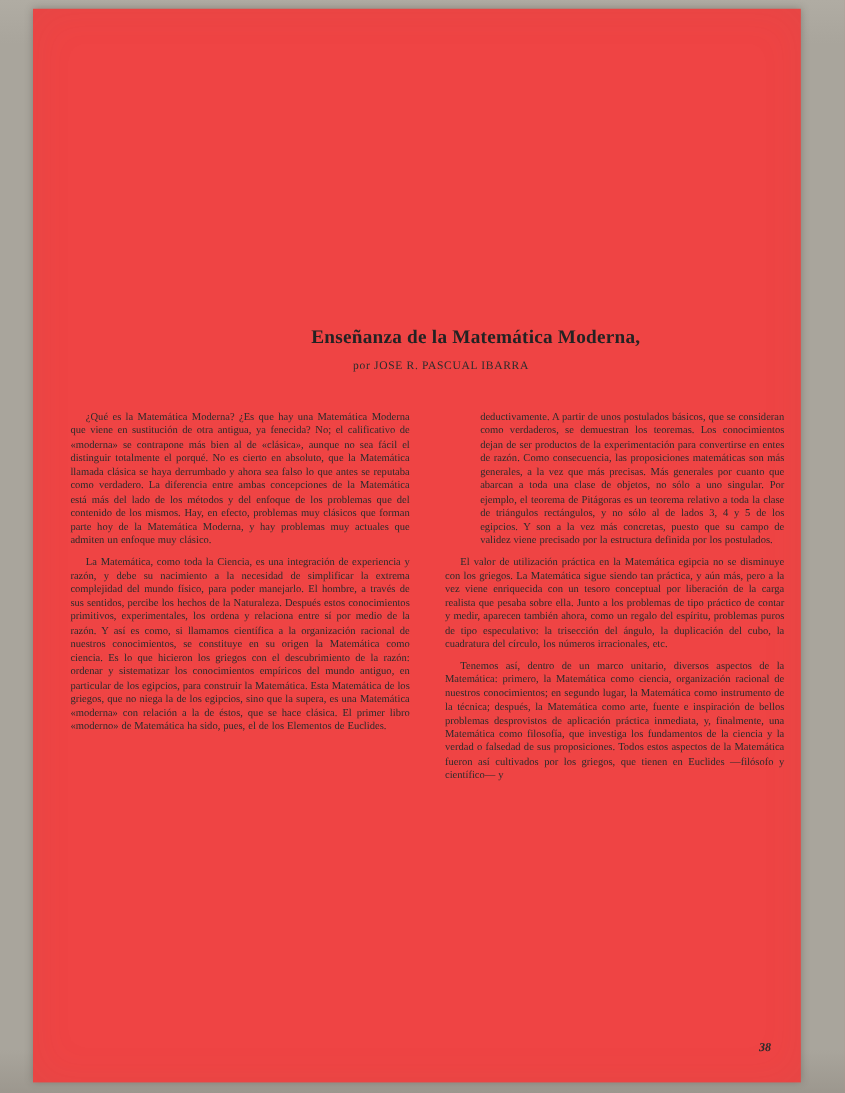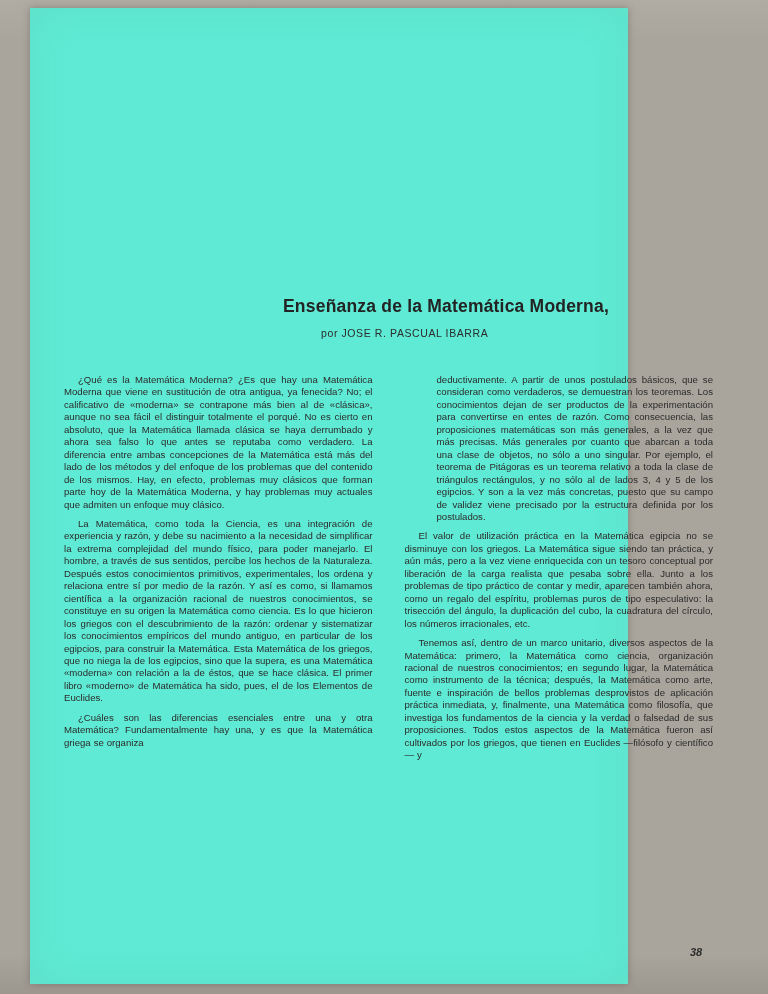--- a/index.html
+++ b/index.html
@@ -17,24 +17,25 @@
   
   .scan-bg {
     position: absolute;
     inset: 0;
     background: linear-gradient(180deg, #b0aca3 0%, #a9a59c 4%, #a9a59c 96%, #9c978e 100%);
   }
   .page {
     position: absolute;
     left: 30px;
     top: 8px;
-    width: 598px;
+    width: 698px;
     height: 976px;
-    background: #5eead4;
+    background: #ef4444;
     box-shadow: 0 0 7px rgba(60,55,45,0.35), inset 0 0 40px rgba(120,110,90,0.08);
+    font-family: Liberation Serif, serif;
   }
   .title-block {
     position: absolute;
     left: 253px;
     top: 288px;
     width: 430px;
   }
   .article-title {
     margin: 0;
     font-size: 17.5px;
@@ -97,21 +98,20 @@
 
   <div class="title-block">
     <h1 class="article-title">Enseñanza de la Matemática Moderna,</h1>
     <div class="article-byline">por JOSE R. PASCUAL IBARRA</div>
   </div>
 
   <section class="body-columns">
     <div class="col">
       <p>¿Qué es la Matemática Moderna? ¿Es que hay una Matemática Moderna que viene en sustitución de otra antigua, ya fenecida? No; el calificativo de «moderna» se contrapone más bien al de «clásica», aunque no sea fácil el distinguir totalmente el porqué. No es cierto en absoluto, que la Matemática llamada clásica se haya derrumbado y ahora sea falso lo que antes se reputaba como verdadero. La diferencia entre ambas concepciones de la Matemática está más del lado de los métodos y del enfoque de los problemas que del contenido de los mismos. Hay, en efecto, problemas muy clásicos que forman parte hoy de la Matemática Moderna, y hay problemas muy actuales que admiten un enfoque muy clásico.</p>
       <p>La Matemática, como toda la Ciencia, es una integración de experiencia y razón, y debe su nacimiento a la necesidad de simplificar la extrema complejidad del mundo físico, para poder manejarlo. El hombre, a través de sus sentidos, percibe los hechos de la Naturaleza. Después estos conocimientos primitivos, experimentales, los ordena y relaciona entre sí por medio de la razón. Y así es como, si llamamos científica a la organización racional de nuestros conocimientos, se constituye en su origen la Matemática como ciencia. Es lo que hicieron los griegos con el descubrimiento de la razón: ordenar y sistematizar los conocimientos empíricos del mundo antiguo, en particular de los egipcios, para construir la Matemática. Esta Matemática de los griegos, que no niega la de los egipcios, sino que la supera, es una Matemática «moderna» con relación a la de éstos, que se hace clásica. El primer libro «moderno» de Matemática ha sido, pues, el de los Elementos de Euclides.</p>
-      <p>¿Cuáles son las diferencias esenciales entre una y otra Matemática? Fundamentalmente hay una, y es que la Matemática griega se organiza</p>
     </div>
     <div class="col">
       <p class="no-indent">deductivamente. A partir de unos postulados básicos, que se consideran como verdaderos, se demuestran los teoremas. Los conocimientos dejan de ser productos de la experimentación para convertirse en entes de razón. Como consecuencia, las proposiciones matemáticas son más generales, a la vez que más precisas. Más generales por cuanto que abarcan a toda una clase de objetos, no sólo a uno singular. Por ejemplo, el teorema de Pitágoras es un teorema relativo a toda la clase de triángulos rectángulos, y no sólo al de lados 3, 4 y 5 de los egipcios. Y son a la vez más concretas, puesto que su campo de validez viene precisado por la estructura definida por los postulados.</p>
       <p>El valor de utilización práctica en la Matemática egipcia no se disminuye con los griegos. La Matemática sigue siendo tan práctica, y aún más, pero a la vez viene enriquecida con un tesoro conceptual por liberación de la carga realista que pesaba sobre ella. Junto a los problemas de tipo práctico de contar y medir, aparecen también ahora, como un regalo del espíritu, problemas puros de tipo especulativo: la trisección del ángulo, la duplicación del cubo, la cuadratura del círculo, los números irracionales, etc.</p>
       <p>Tenemos así, dentro de un marco unitario, diversos aspectos de la Matemática: primero, la Matemática como ciencia, organización racional de nuestros conocimientos; en segundo lugar, la Matemática como instrumento de la técnica; después, la Matemática como arte, fuente e inspiración de bellos problemas desprovistos de aplicación práctica inmediata, y, finalmente, una Matemática como filosofía, que investiga los fundamentos de la ciencia y la verdad o falsedad de sus proposiciones. Todos estos aspectos de la Matemática fueron así cultivados por los griegos, que tienen en Euclides —filósofo y científico— y</p>
     </div>
   </section>
 
   <div class="page-number">38</div>
 

